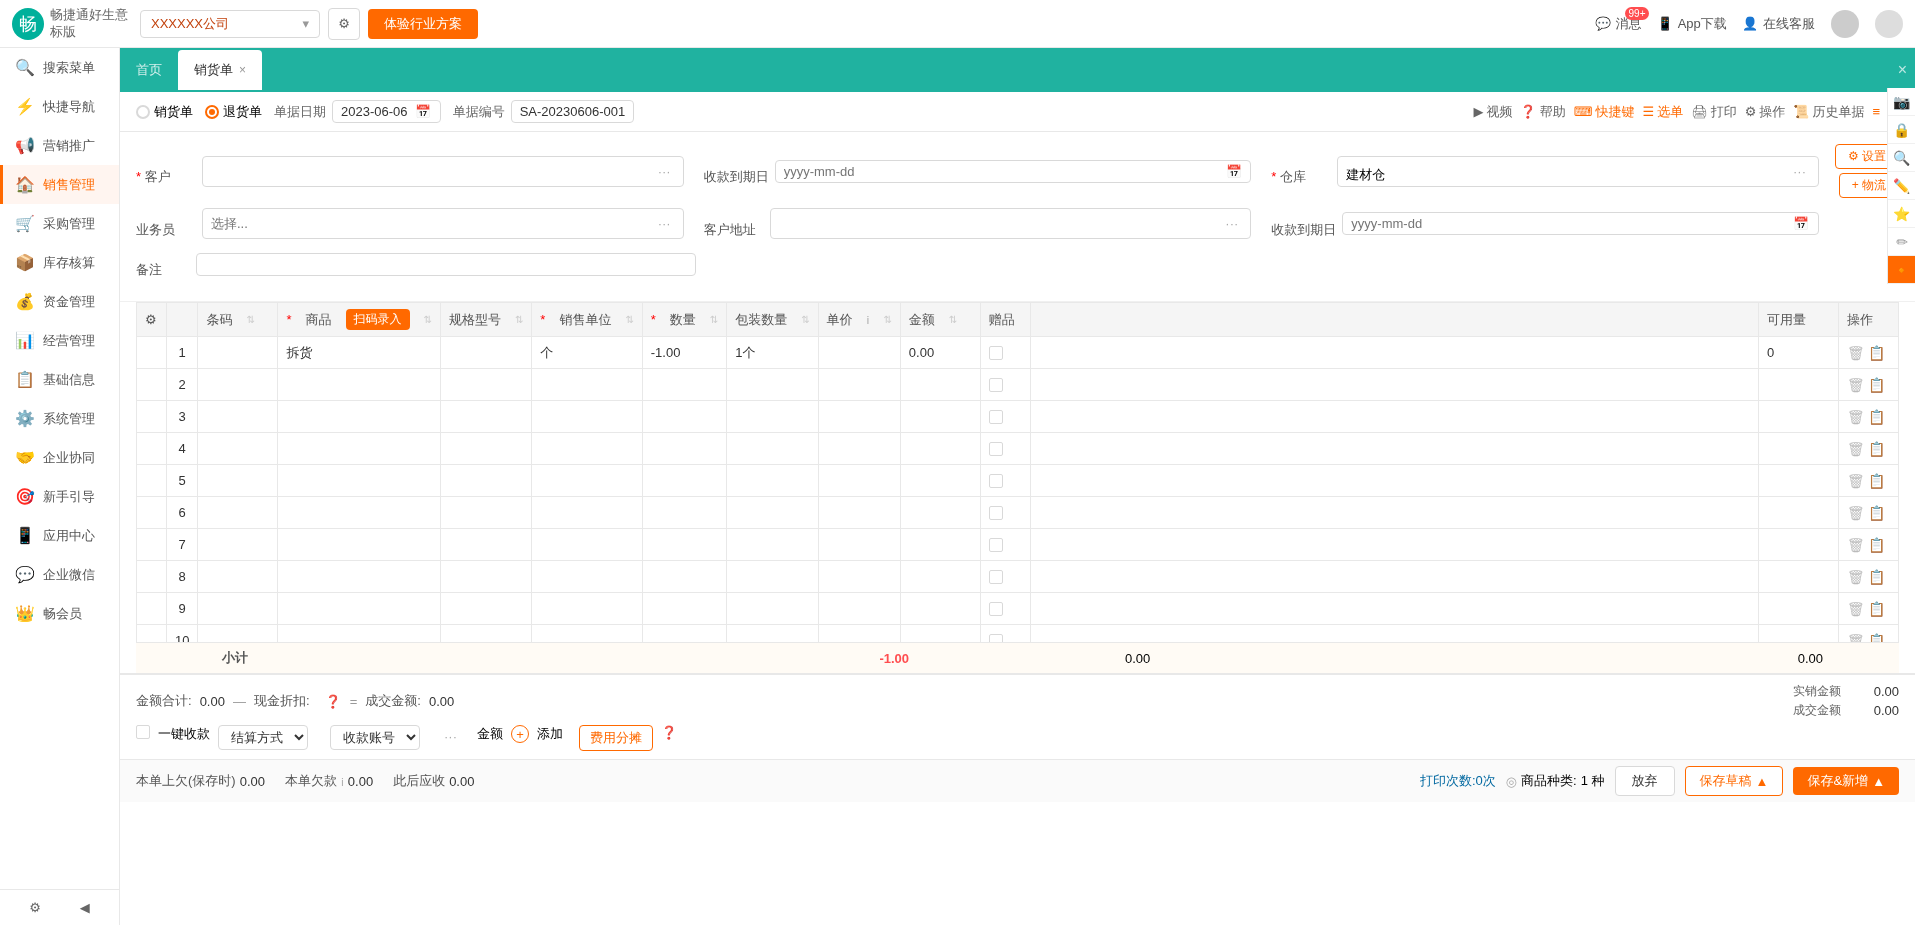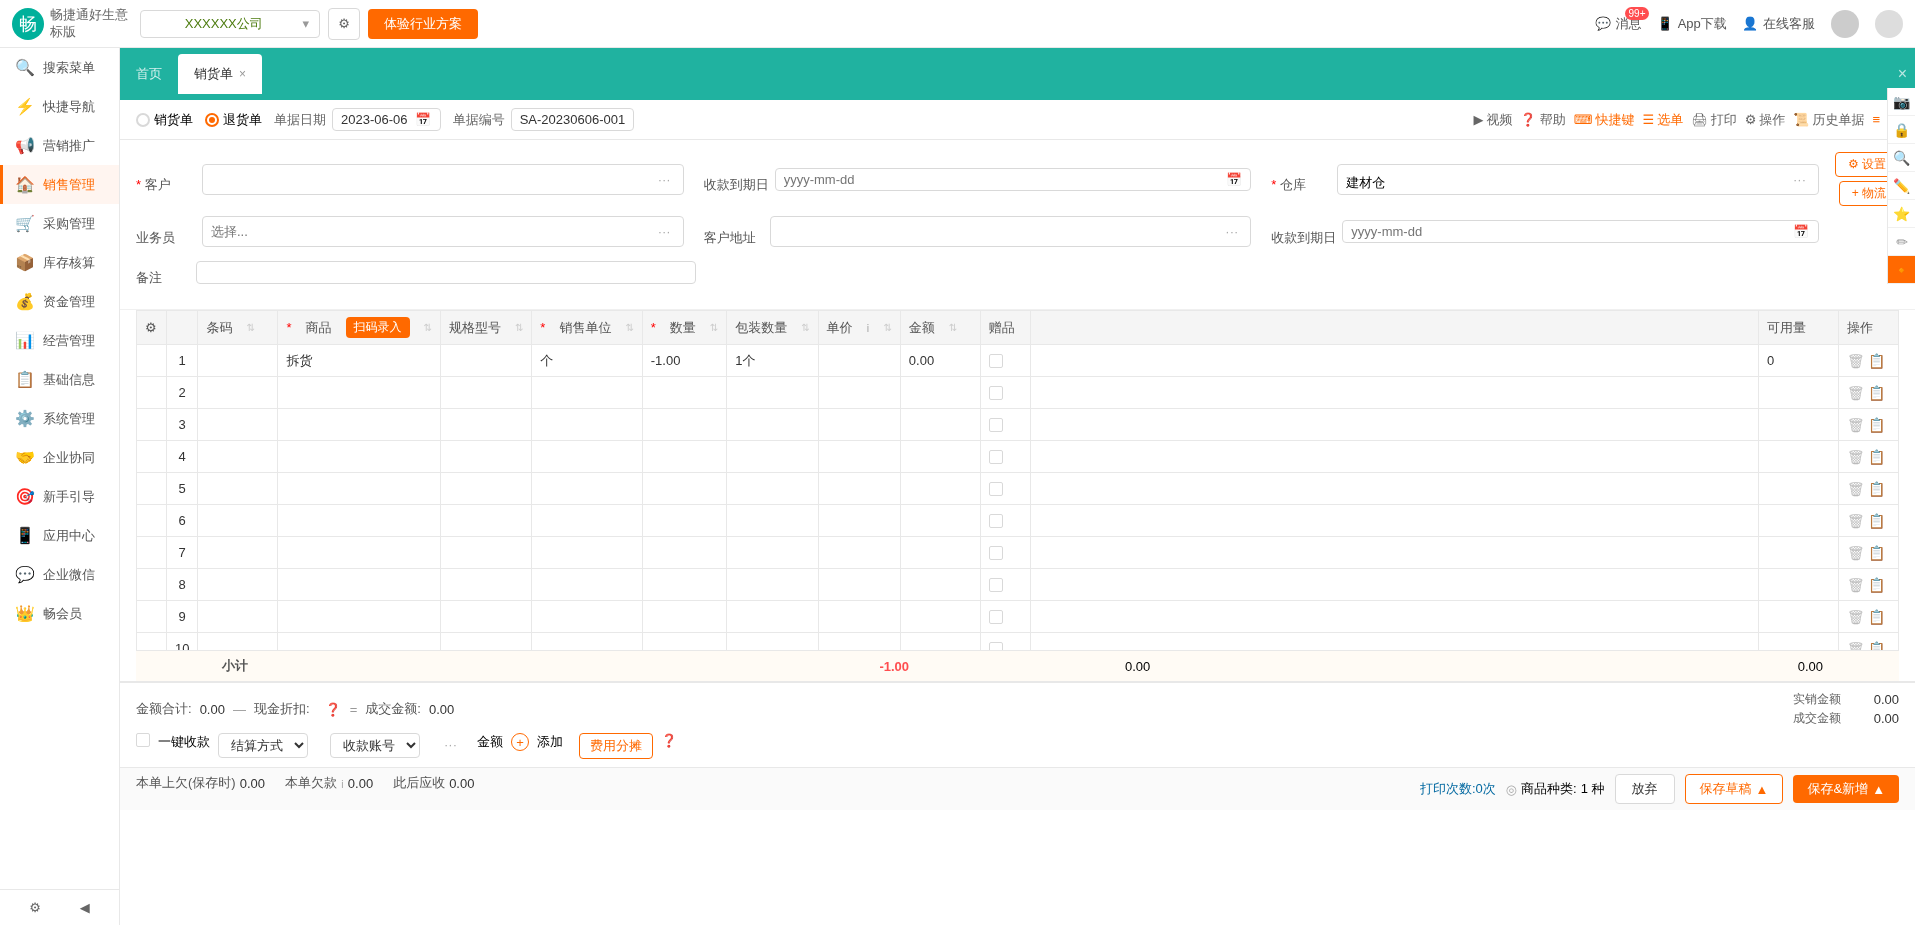--- a/index.html
+++ b/index.html
@@ -28,21 +28,21 @@
       display: flex; align-items: center; justify-content: center;
       color: white; font-size: 18px;
     }
     .logo-text { font-size: 11px; color: #666; line-height: 1.3; }
     .company-selector {
       display: flex; align-items: center; gap: 6px;
       border: 1px solid #d9d9d9; border-radius: 4px;
       padding: 4px 10px; cursor: pointer; min-width: 180px;
       background: #fff;
     }
-    .company-name { color: #4d7c0f; flex: 1; text-align: center; }
+    .company-name { color: #c2410c; flex: 1; }
     .chevron-down { color: #999; }
     .gear-btn {
       width: 32px; height: 32px;
       border: 1px solid #d9d9d9; border-radius: 4px;
       display: flex; align-items: center; justify-content: center;
       cursor: pointer; color: #666;
     }
     .trial-btn {
       background: #ff6900; color: white;
       border: none; border-radius: 4px;
@@ -92,21 +92,21 @@
     }
 
     
     .main {
       position: absolute; left: 120px; top: 48px; right: 0; bottom: 0;
       display: flex; flex-direction: column;
     }
 
     
     .tab-bar {
-      height: 52px;
+      height: 44px;
       background: #20b2a0;
       display: flex; align-items: center;
       padding: 0 0 0 0;
     }
     .tab {
       height: 40px;
       display: flex; align-items: center;
       padding: 0 16px; cursor: pointer; color: rgba(255,255,255,0.8);
       gap: 6px;
     }
@@ -266,21 +266,21 @@
       font-size: 14px; cursor: pointer; background: #fff;
     }
     .fee-btn {
       border: 1px solid #ff6900; color: #ff6900;
       border-radius: 4px; padding: 3px 10px; cursor: pointer; background: #fff;
     }
     .help-icon { color: #bbb; cursor: pointer; }
 
     
     .status-bar {
-      display: flex; align-items: flex-start;
+      display: flex; align-items: center;
       padding: 6px 16px; background: #fafafa;
       border-top: 1px solid #e8e8e8;
       gap: 20px;
     }
     .status-item { display: flex; align-items: center; gap: 4px; color: #555; }
     .status-val { color: #333; }
     .status-actions { margin-left: auto; display: flex; align-items: center; gap: 10px; }
     .discard-btn {
       border: 1px solid #d9d9d9; border-radius: 4px;
       padding: 5px 16px; cursor: pointer; background: #fff; color: #333;

